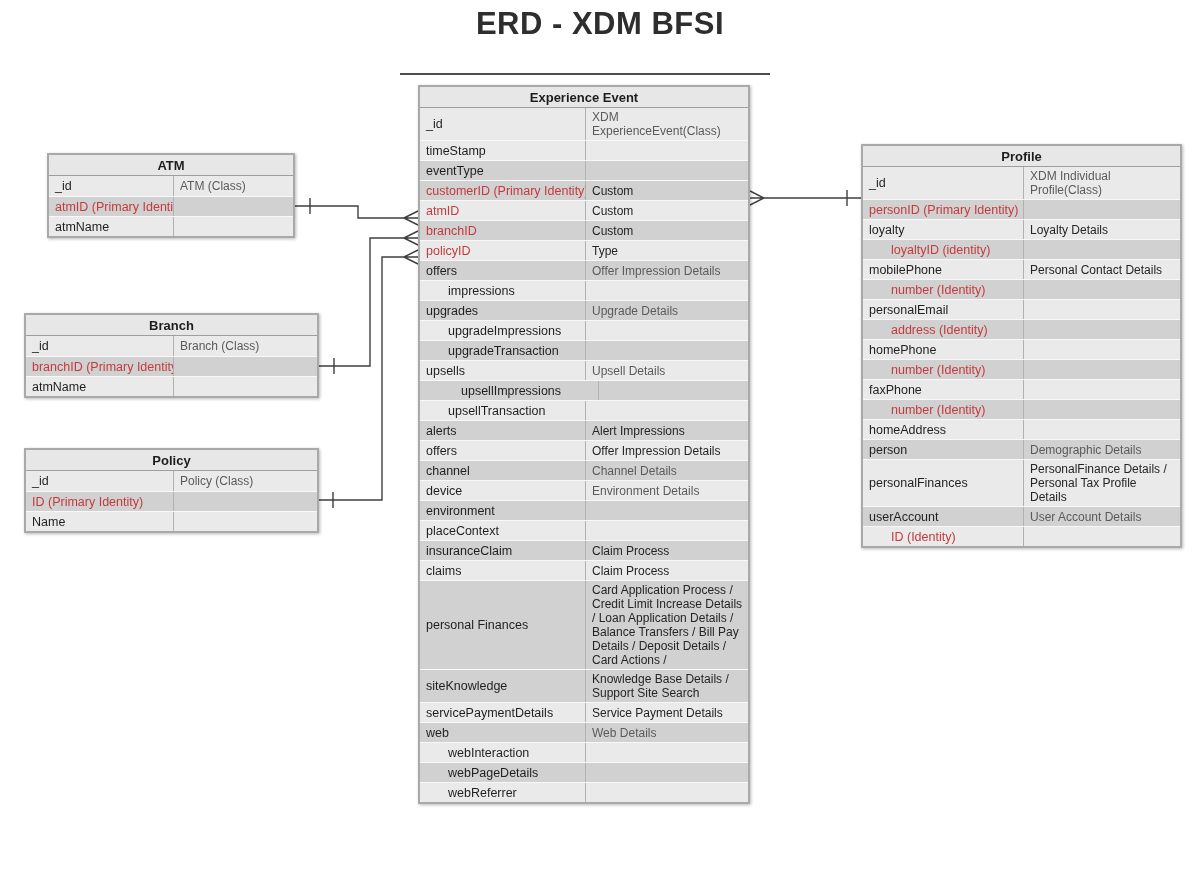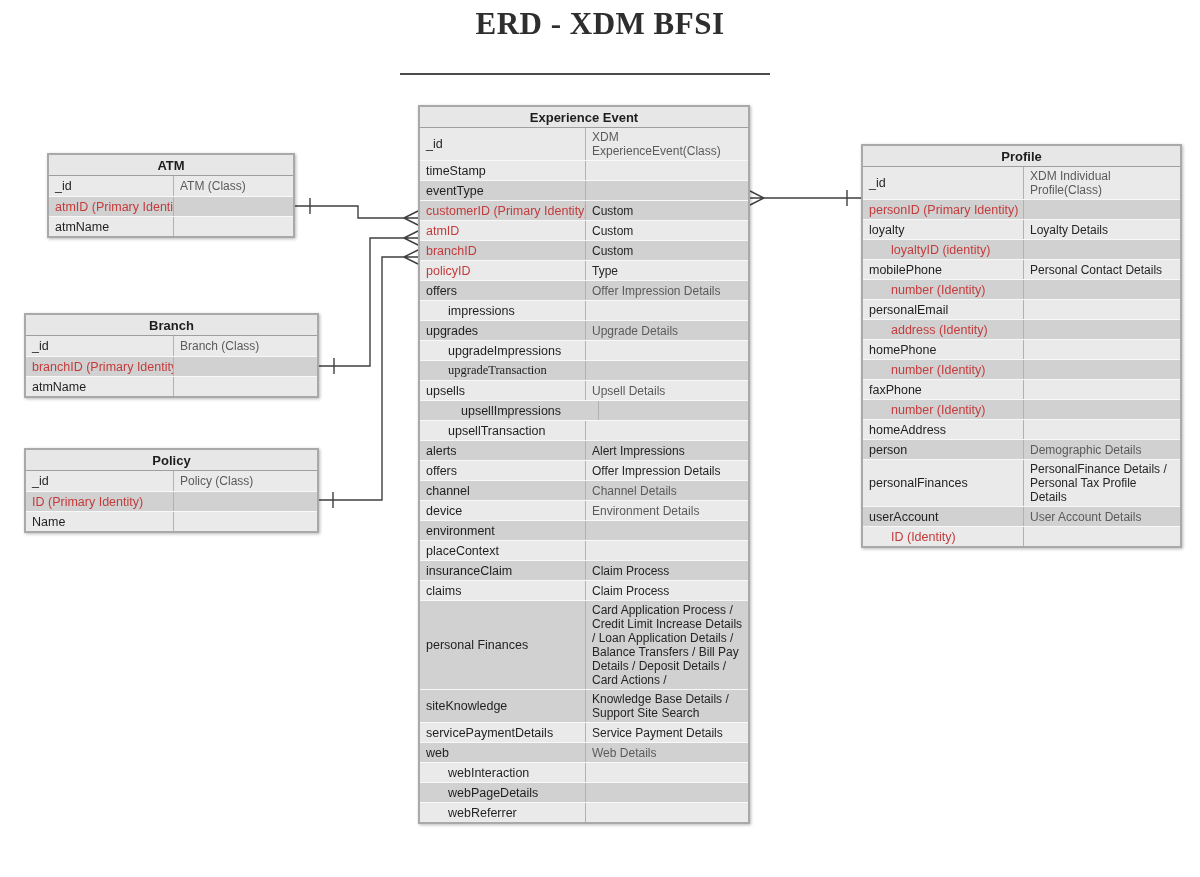--- a/index.html
+++ b/index.html
@@ -3,21 +3,21 @@
 <meta charset="utf-8">
 <style>
   * { box-sizing: border-box; }
   html,body { margin:0; padding:0; background:#ffffff; }
   body { font-family:"Liberation Sans", sans-serif; }
   #canvas { position:relative; width:1200px; height:877px; background:#ffffff; overflow:hidden; }
 
   .diagram-title {
     position:absolute; top:6px; left:0; width:100%;
     text-align:center; font-size:31px; font-weight:bold;
-    color:#2e2e2e; letter-spacing:0.5px;font-family:Liberation Serif, serif;
+    color:#2e2e2e; letter-spacing:0.5px;
   }
   .title-underline {
     position:absolute; left:400px; top:73px; width:370px; height:2px;
     background:#4c4c4c;
   }
 
   .etable {
     position:absolute;
     border:2px solid #a9a9a9;
     background:#e9e9e9;
@@ -60,21 +60,21 @@
   <div class="title-underline"></div>
 
   <svg id="connectors" width="1200" height="877" viewBox="0 0 1200 877">
     <path d="M295 206 H358 V218 H404 M418 211 L404 218 L418 218 M404 218 L418 225 M310 198 V214"></path>
     <path d="M319 366 H370 V238 H404 M418 231 L404 238 L418 238 M404 238 L418 245 M334 358 V374"></path>
     <path d="M319 500 H382 V257 H404 M418 250 L404 257 L418 257 M404 257 L418 264 M333 492 V508"></path>
     <path d="M750 191 L764 198 L750 198 M764 198 L750 205 M764 198 H861 M847 190 V206"></path>
   </svg>
 
   <div id="tables">
-      <div class="etable" style="left: 418px; top: 105px; width: 332px;">
+      <div class="etable" style="left: 418px; top: 85px; width: 332px;">
         <div class="ehead">Experience Event</div>
         <div class="erow light" style="grid-template-columns: 165px 1fr;">
           <div class="fname">_id</div>
           <div class="fdesc muted">XDM ExperienceEvent(Class)</div>
         </div>
         <div class="erow light" style="grid-template-columns: 165px 1fr;">
           <div class="fname">timeStamp</div>
           <div class="fdesc"></div>
         </div>
         <div class="erow dark" style="grid-template-columns: 165px 1fr;">
@@ -106,21 +106,21 @@
           <div class="fdesc"></div>
         </div>
         <div class="erow dark" style="grid-template-columns: 165px 1fr;">
           <div class="fname">upgrades</div>
           <div class="fdesc muted">Upgrade Details</div>
         </div>
         <div class="erow light" style="grid-template-columns: 165px 1fr;">
           <div class="fname ind">upgradeImpressions</div>
           <div class="fdesc"></div>
         </div>
-        <div class="erow dark" style="grid-template-columns: 165px 1fr; font-family: Liberation Serif, serif;">
+        <div class="erow dark" style="grid-template-columns: 165px 1fr;">
           <div class="fname ind">upgradeTransaction</div>
           <div class="fdesc"></div>
         </div>
         <div class="erow light" style="grid-template-columns: 165px 1fr;">
           <div class="fname">upsells</div>
           <div class="fdesc muted">Upsell Details</div>
         </div>
         <div class="erow dark" style="grid-template-columns: 165px 1fr; padding-left: 13px;">
           <div class="fname ind">upsellImpressions</div>
           <div class="fdesc"></div>

